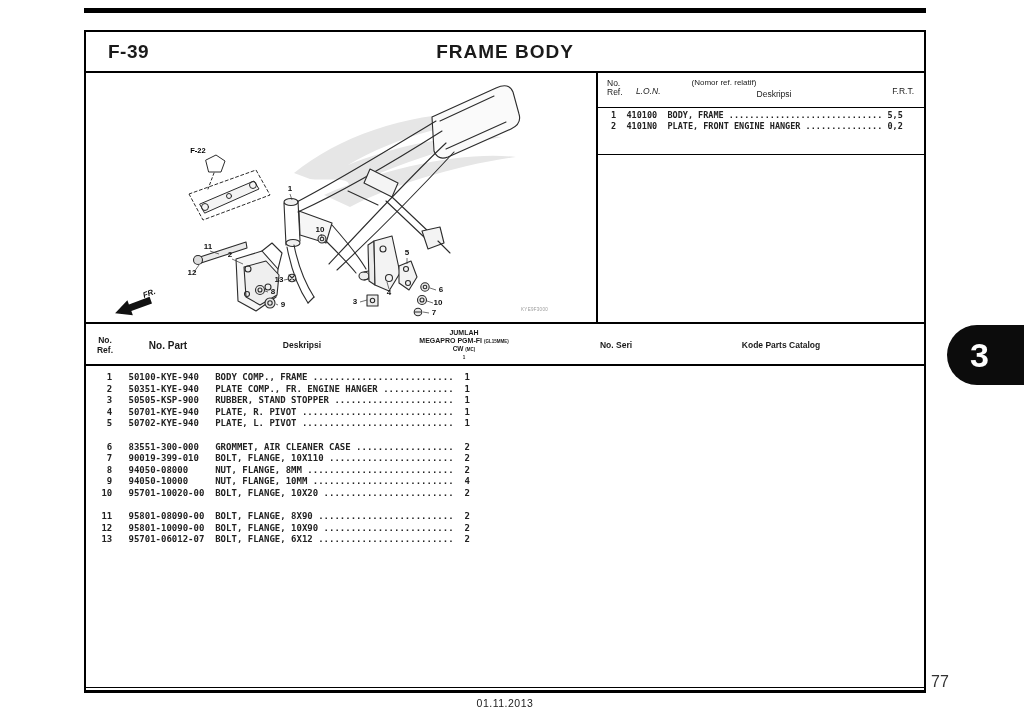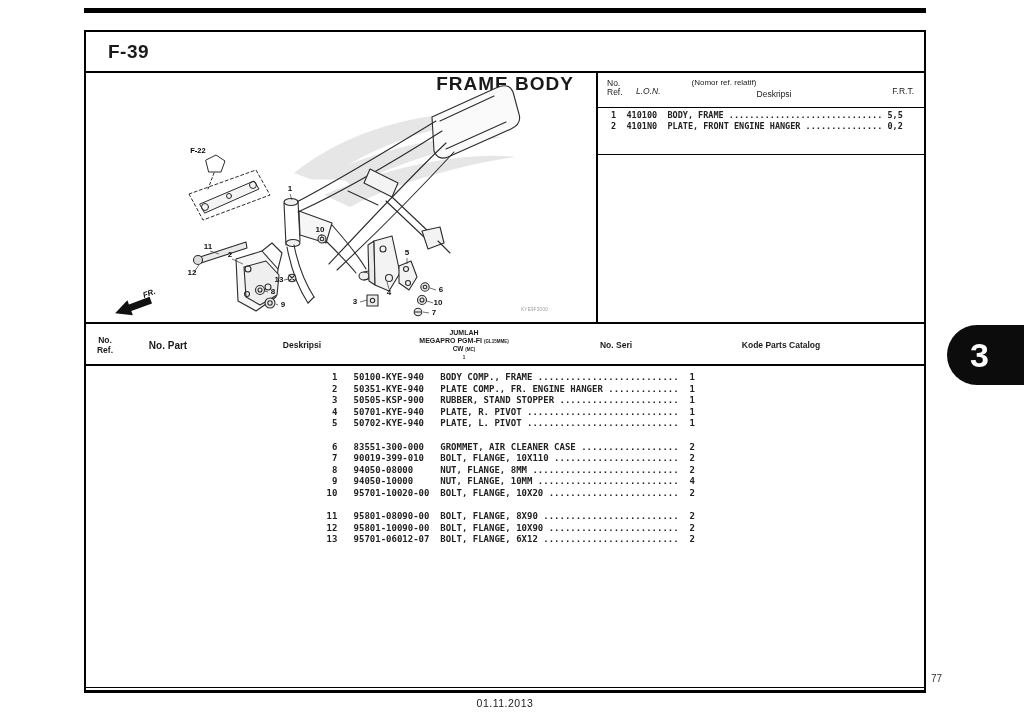--- a/index.html
+++ b/index.html
@@ -5,21 +5,21 @@
   html,body{margin:0;padding:0;background:#fff;}
   .page{position:relative;width:1024px;height:724px;background:#fff;overflow:hidden;
         font-family:"Liberation Sans",sans-serif;color:#1a1a1a;}
   .topbar{position:absolute;left:84px;top:8px;width:842px;height:5px;background:#000;}
   .box{position:absolute;left:84px;top:30px;width:842px;height:663px;box-sizing:border-box;
        border:2px solid #000;border-bottom-width:3px;}
   .box::after{content:"";position:absolute;left:0;right:0;bottom:2px;border-top:1px solid #000;}
 
   .header-row{position:absolute;top:0;left:0;right:0;height:39px;border-bottom:2px solid #000;}
   .code{position:absolute;left:22px;top:9px;font-size:19px;font-weight:bold;letter-spacing:.5px;}
-  .title{position:absolute;left:0;right:0;top:9px;text-align:center;font-size:19px;font-weight:bold;letter-spacing:1px;margin-top:32px;}
+  .title{position:absolute;left:0;right:0;top:9px;text-align:center;font-size:19px;font-weight:bold;letter-spacing:1px;}
 
   .diagram{position:absolute;left:0;top:41px;width:510px;height:249px;}
   .diagram svg{width:100%;height:100%;}
   .co{font:600 8px "Liberation Sans",sans-serif;fill:#111;text-anchor:middle;}
   .f22{font:bold 7.5px "Liberation Sans",sans-serif;fill:#000;text-anchor:middle;}
   .frlbl{font:italic bold 8px "Liberation Sans",sans-serif;fill:#111;}
   .dcode{font:4.5px "Liberation Sans",sans-serif;fill:#999;text-anchor:end;letter-spacing:.3px;}
 
   .reftable{position:absolute;left:510px;top:41px;right:0;height:249px;border-left:2px solid #000;box-sizing:border-box;}
   .ref-hdr{position:absolute;top:0;left:0;right:0;height:34px;border-bottom:1.5px solid #000;font-size:8.5px;}
@@ -40,28 +40,28 @@
   .ph-qty{position:absolute;left:326px;top:5px;width:104px;text-align:center;line-height:7.5px;}
   .ph-qty .l1{font-size:7px;}
   .ph-qty .l2{font-size:7px;}
   .ph-qty .sm{font-size:4.5px;}
   .ph-qty .l3{font-size:6.5px;}
   .ph-qty .l4{font-size:4.5px;}
   .ph-seri{position:absolute;left:478px;top:16px;width:104px;text-align:center;font-size:8.5px;}
   .ph-kode{position:absolute;left:628px;top:16px;width:134px;text-align:center;font-size:8.5px;}
 
   .parts-rows{position:absolute;left:10px;top:340px;right:4px;font:700 9px "DejaVu Sans Mono",monospace;
-              line-height:11.6px;white-space:pre;color:#222;text-align:center;}
+              line-height:11.6px;white-space:pre;color:#222;}
   .gap{height:11.6px;}
 
   .tab{position:absolute;left:947px;top:325px;width:77px;height:60px;background:#0c0c0c;
        border-radius:30px 0 0 30px;color:#fff;display:flex;align-items:center;justify-content:center;
        padding-right:12px;box-sizing:border-box;font-size:34px;font-weight:bold;}
   .date{position:absolute;left:84px;width:842px;top:697px;text-align:center;font-size:10.5px;font-weight:normal;letter-spacing:.5px;}
-  .pagenum{position:absolute;left:931px;top:673px;font-size:10px;color:#333;}
+  .pagenum{position:absolute;left:931px;top:673px;font-size:16px;color:#333;}
 </style>
 </head>
 <body>
 
 <div class="page">
   <div class="topbar"></div>
 
   <div class="box">
 
     <div class="header-row">

